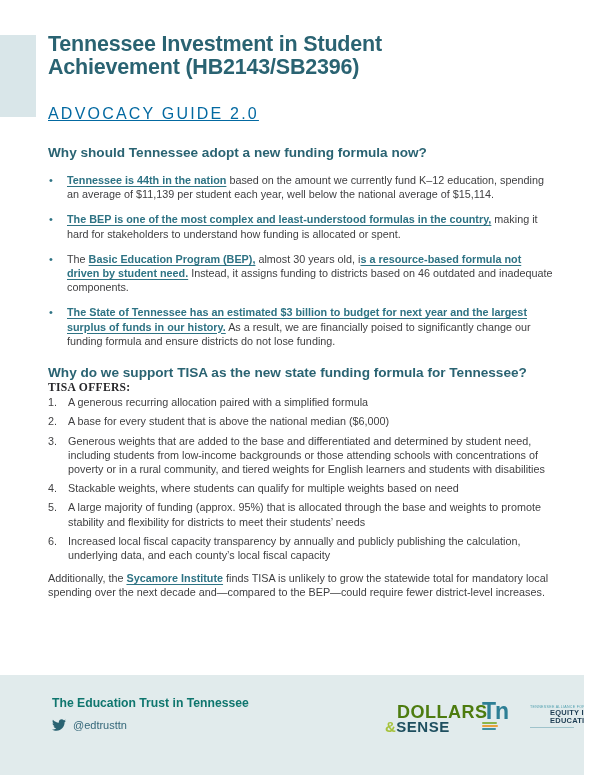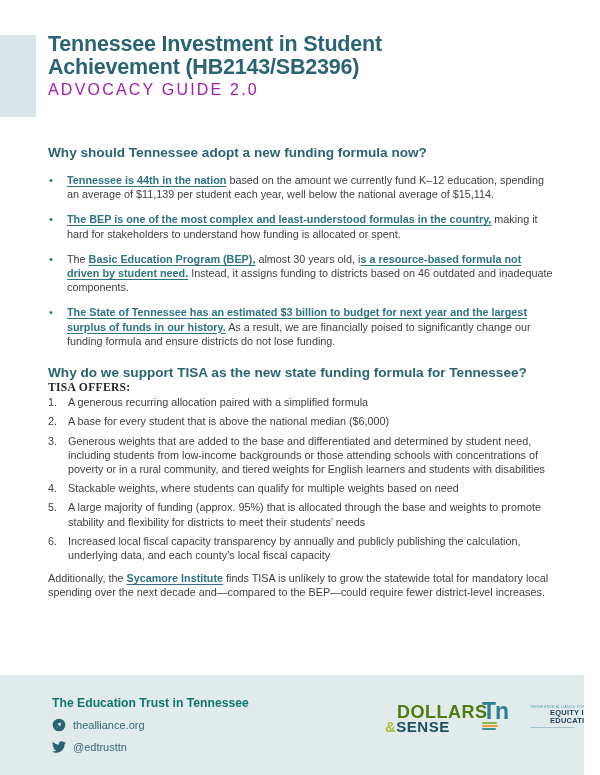--- a/index.html
+++ b/index.html
@@ -17,23 +17,23 @@
     width:36px; height:82px;
     background:#d9e6e9;
   }
   .header { position:absolute; left:48px; top:33px; width:500px; }
   .title {
     width:430px;
     font-size:21.5px; line-height:23px; font-weight:bold;
     color:#2a6372; letter-spacing:-0.2px;
   }
   .subtitle {
-    margin-top:2px;
+    margin-top:26px;
     font-size:16px; font-weight:400;
-    color:#a21caf; letter-spacing:2.2px;
+    color:#0369a1; letter-spacing:2.2px;text-decoration:underline;
   }
   
   .content { position:absolute; left:48px; top:145px; width:508px; color:#3f3f41; }
   .q-heading {
     color:#2a6372; font-weight:bold; font-size:13.6px; line-height:16px;
   }
   .q-heading.second { margin-top:17px; }
   .body-text { font-size:10.8px; line-height:14.2px; }
   .bullet-list { margin-top:12px; }
   .bullet-item { position:relative; padding-left:19px; margin-bottom:11px; }
@@ -125,28 +125,20 @@
     </div>
 
     <div class="closing"><span>Additionally, the </span><span class="inline-link">Sycamore Institute</span><span> finds TISA is unlikely to grow the statewide total for mandatory local spending over the next decade and—compared to the BEP—could require fewer district-level increases.</span></div>
 
   </div>
 
   <div class="footer">
     <div class="footer-left">
       <div class="footer-org">The Education Trust in Tennessee</div>
       <div class="footer-row">
-        <svg class="ficon" viewBox="0 0 16 16">
-          <circle cx="8" cy="8" r="7.2" fill="#2a6372"></circle>
-          <path d="M10.5 5.2 L6.2 6.6 L9.4 9.8 Z" fill="#e1ebec"></path>
-          <path d="M6.4 9.6 L5 11 L6.8 10.4 Z" fill="#e1ebec"></path>
-        </svg>
-        <span>thealliance.org</span>
-      </div>
-      <div class="footer-row">
         <svg class="ficon" viewBox="0 0 24 24">
           <path fill="#2a6372" d="M23.954 4.569c-.885.389-1.83.654-2.825.775 1.014-.611 1.794-1.574 2.163-2.723-.951.555-2.005.959-3.127 1.184-.896-.959-2.173-1.559-3.591-1.559-2.717 0-4.92 2.203-4.92 4.917 0 .39.045.765.127 1.124C7.691 8.094 4.066 6.13 1.64 3.161c-.427.722-.666 1.561-.666 2.475 0 1.71.87 3.213 2.188 4.096-.807-.026-1.566-.248-2.228-.616v.061c0 2.385 1.693 4.374 3.946 4.827-.413.111-.849.171-1.296.171-.314 0-.615-.03-.916-.086.631 1.953 2.445 3.377 4.604 3.417-1.68 1.319-3.809 2.105-6.102 2.105-.39 0-.779-.023-1.17-.067 2.189 1.394 4.768 2.209 7.557 2.209 9.054 0 13.999-7.496 13.999-13.986 0-.209 0-.42-.015-.63.961-.689 1.8-1.56 2.46-2.548z"></path>
         </svg>
         <span>@edtrusttn</span>
       </div>
     </div>
 
     <div class="ds-logo">
       <div class="ds-top">DOLLARS</div>
       <div class="ds-bottom"><span class="ds-amp">&amp;</span><span>SENSE</span></div>

